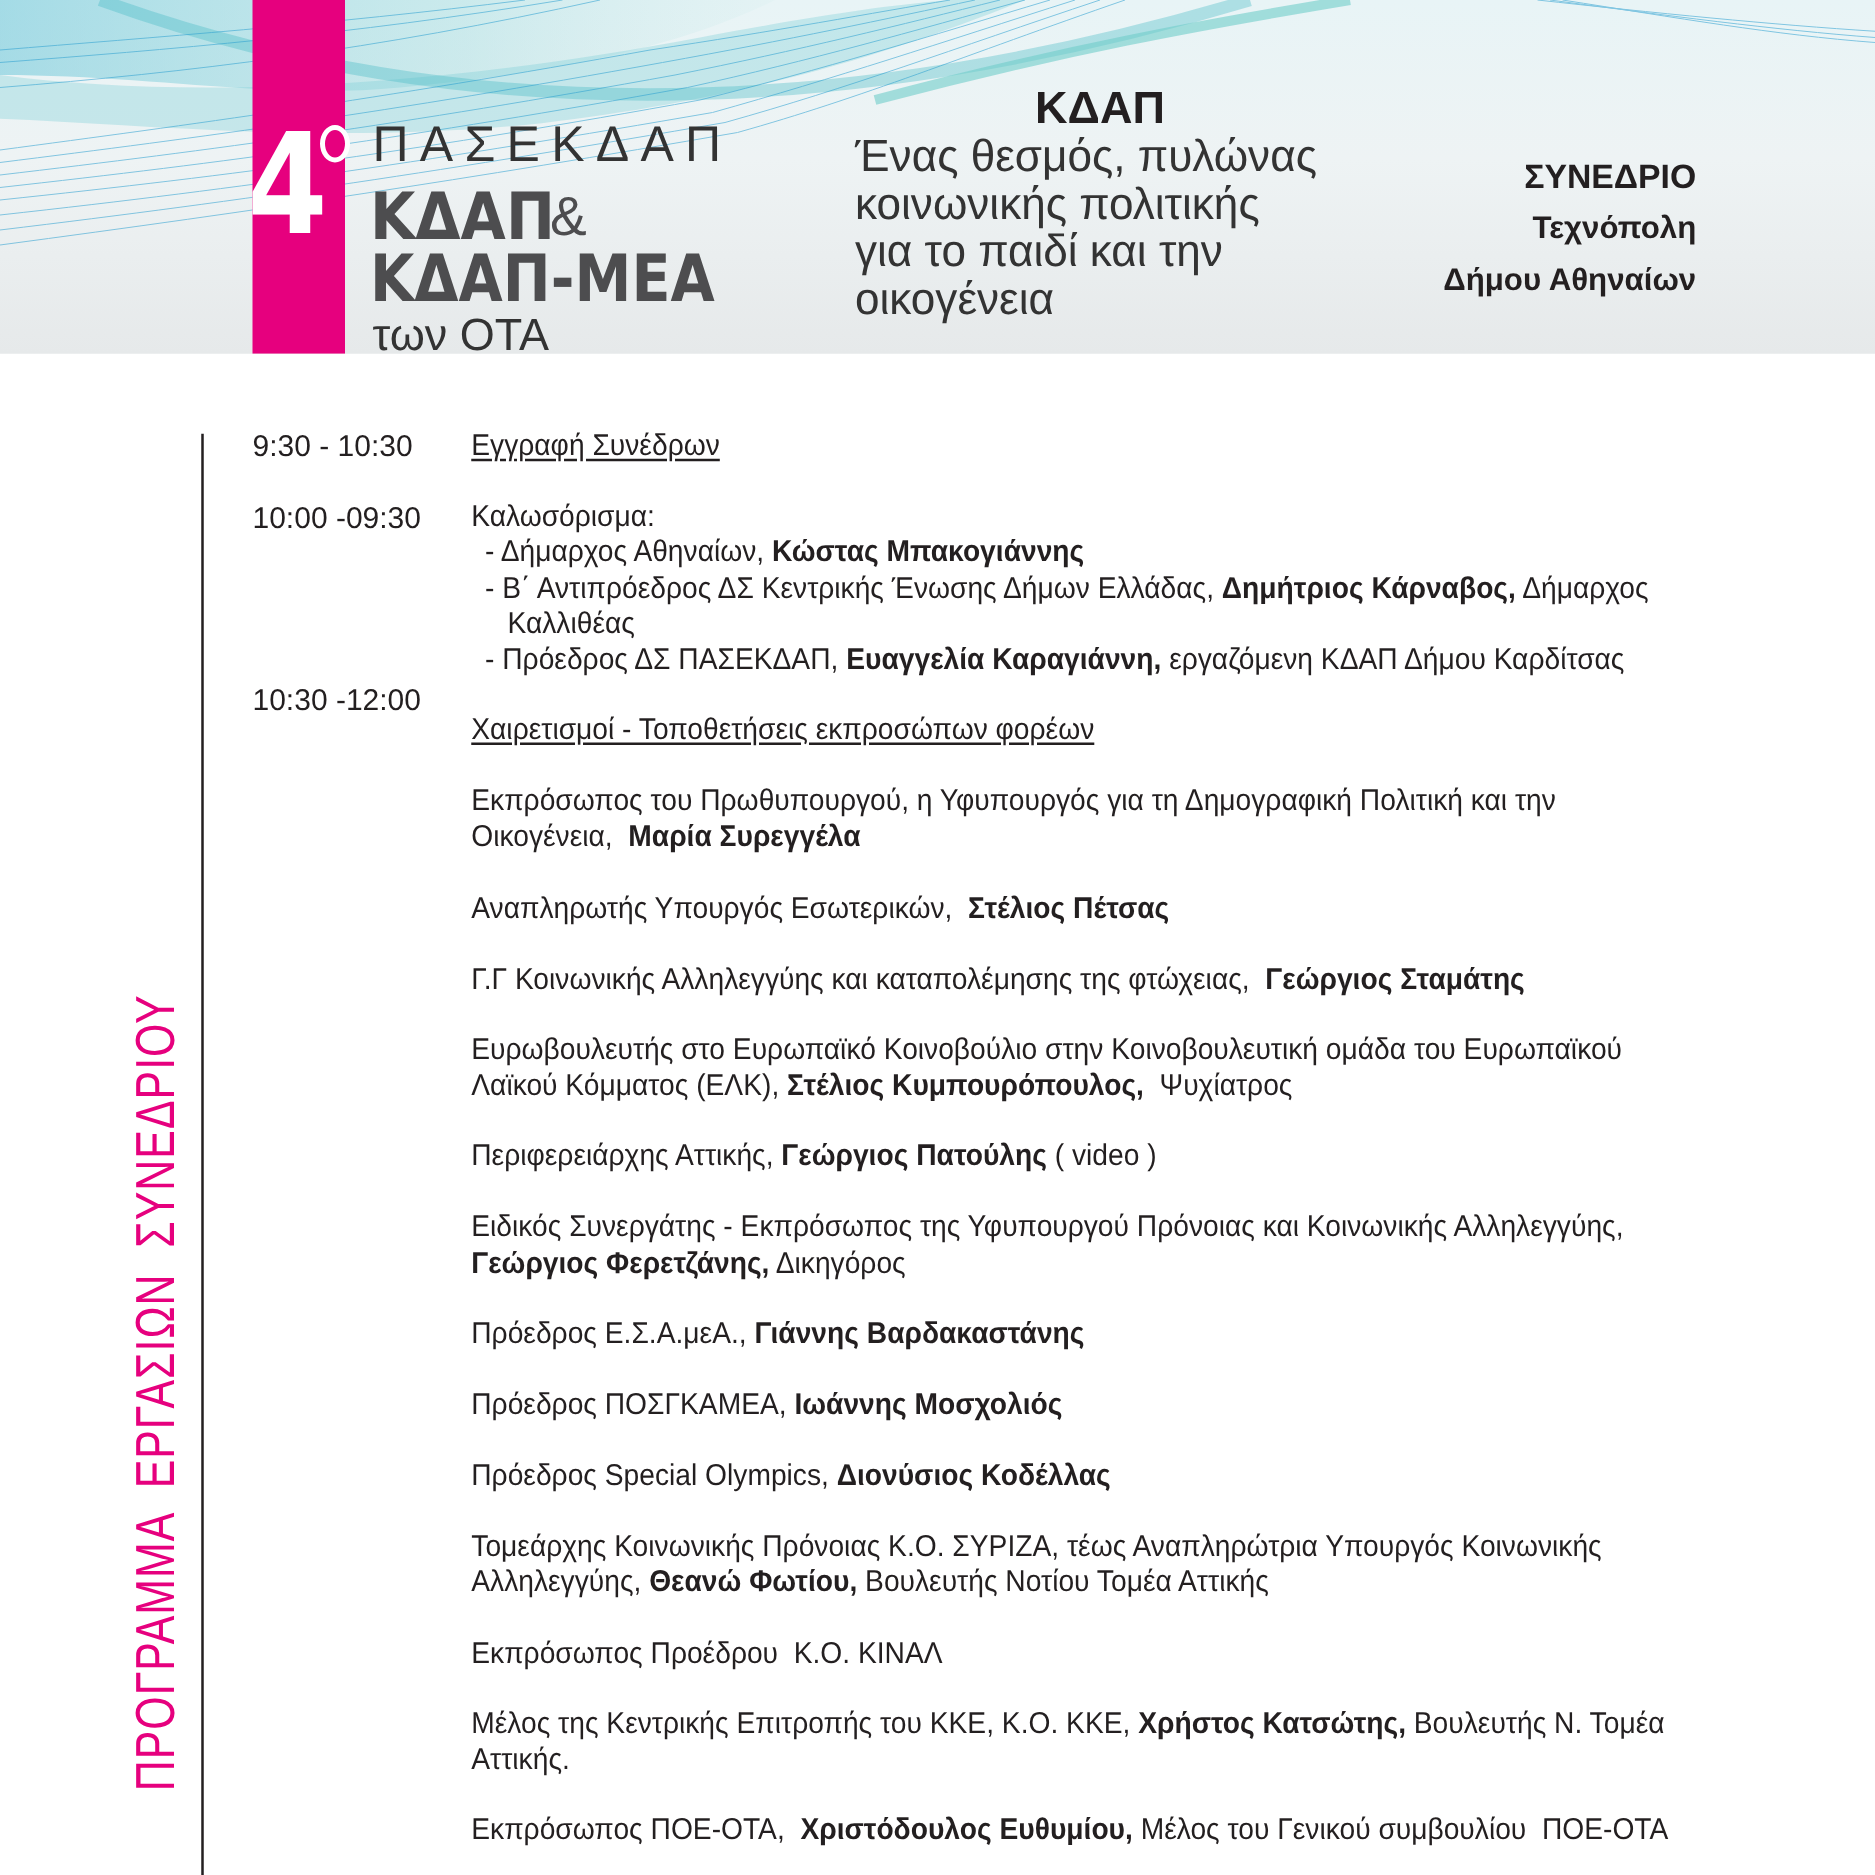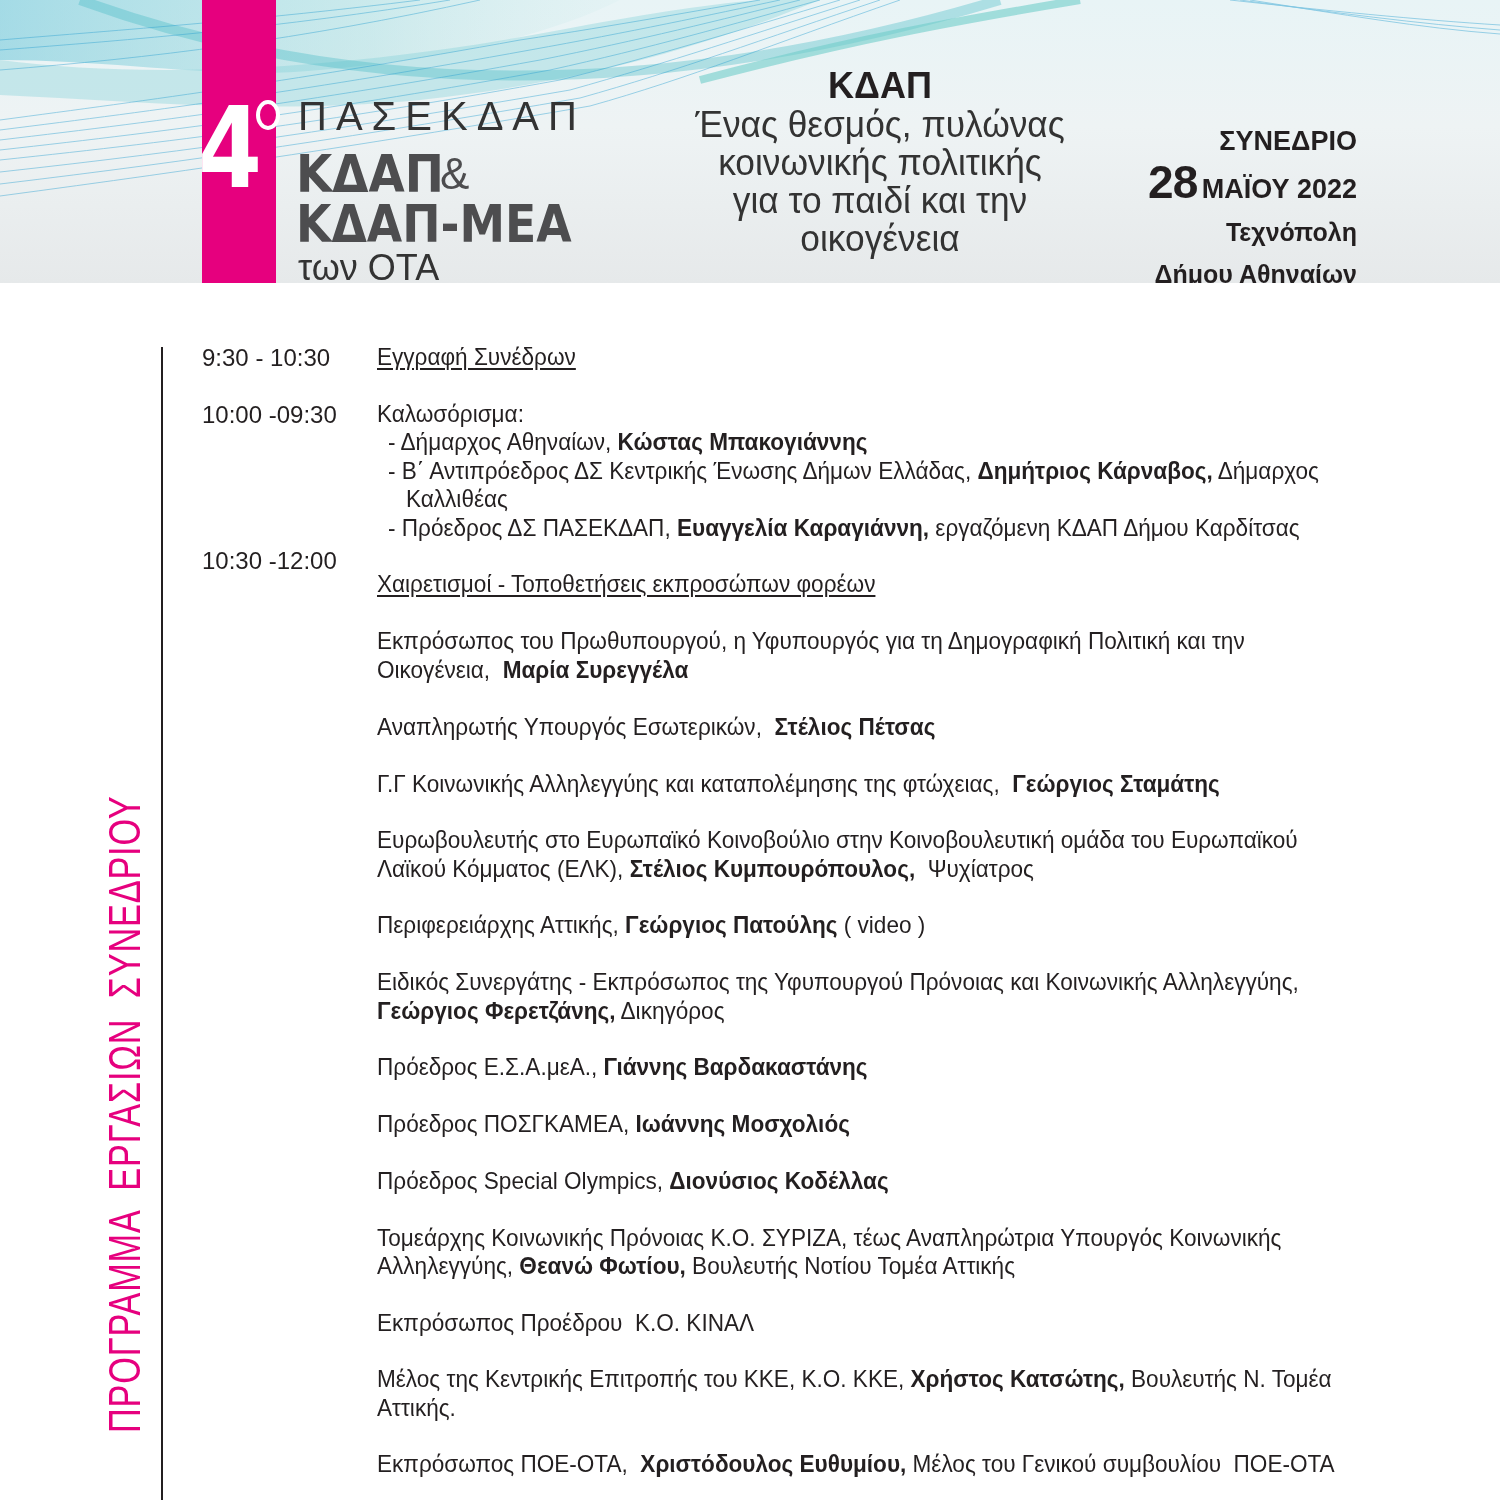--- a/index.html
+++ b/index.html
@@ -19,21 +19,21 @@
          font-weight: normal; line-height: 1; }
   .kdap1 { position: absolute; left: 296px; top: 148px; font-size: 52px; font-weight: bold; color: #4d4d4f;
            line-height: 1; font-family: "DejaVu Sans", sans-serif; transform: scaleX(0.9); transform-origin: left top; }
   .amp { position: absolute; left: 440px; top: 152px; font-size: 44px; color: #4d4d4f; line-height: 1; }
   .kdap2 { position: absolute; left: 296px; top: 198px; font-size: 52px; font-weight: bold; color: #4d4d4f;
            line-height: 1; font-family: "DejaVu Sans", sans-serif; transform: scaleX(0.88); transform-origin: left top; }
   .ton-ota { position: absolute; left: 298px; top: 250px; font-size: 36px; color: #333; line-height: 1; }
 
   .tag-title { position: absolute; left: 680px; width: 400px; top: 68px; text-align: center;
                font-size: 36px; font-weight: bold; color: #231f20; line-height: 1; }
-  .tag-lines { position: absolute; left: 680px; width: 400px; top: 106px; text-align: center;
+  .tag-lines { position: absolute; left: 680px; width: 400px; top: 106px; 
                font-size: 36px; color: #333; line-height: 38px; font-weight: normal; }
   .tag-lines div { transform: scaleX(0.98); }
 
   .date-block { position: absolute; right: 143px; top: 128px; text-align: right; color: #231f20;
                 font-weight: bold; line-height: 1; }
   .date-day { font-size: 27px; }
   .date-row { margin-top: 4px; }
   .date-num { font-size: 46px; letter-spacing: -1px; }
   .date-month { font-size: 27px; }
   .date-place { font-size: 25px; margin-top: 12px; line-height: 30px; }
@@ -100,24 +100,20 @@
   <div class="tag-title">ΚΔΑΠ</div>
   <div class="tag-lines">
     <div>Ένας θεσμός, πυλώνας</div>
     <div>κοινωνικής πολιτικής</div>
     <div>για το παιδί και την</div>
     <div>οικογένεια</div>
   </div>
 
   <div class="date-block">
     <div class="date-day">ΣΥΝΕΔΡΙΟ</div>
-    <div class="date-row">
-      <span class="date-num">28</span>
-      <span class="date-month">ΜΑΪΟΥ 2022</span>
-    </div>
     <div class="date-place">Τεχνόπολη</div>
     <div class="date-place">Δήμου Αθηναίων</div>
   </div>
 </div>
 
 <div class="side-title"><span class="inner" style="white-space:pre">ΠΡΟΓΡΑΜΜΑ  ΕΡΓΑΣΙΩΝ  ΣΥΝΕΔΡΙΟΥ</span></div>
 <div class="side-line"></div>
 
 <div class="prog">
 

